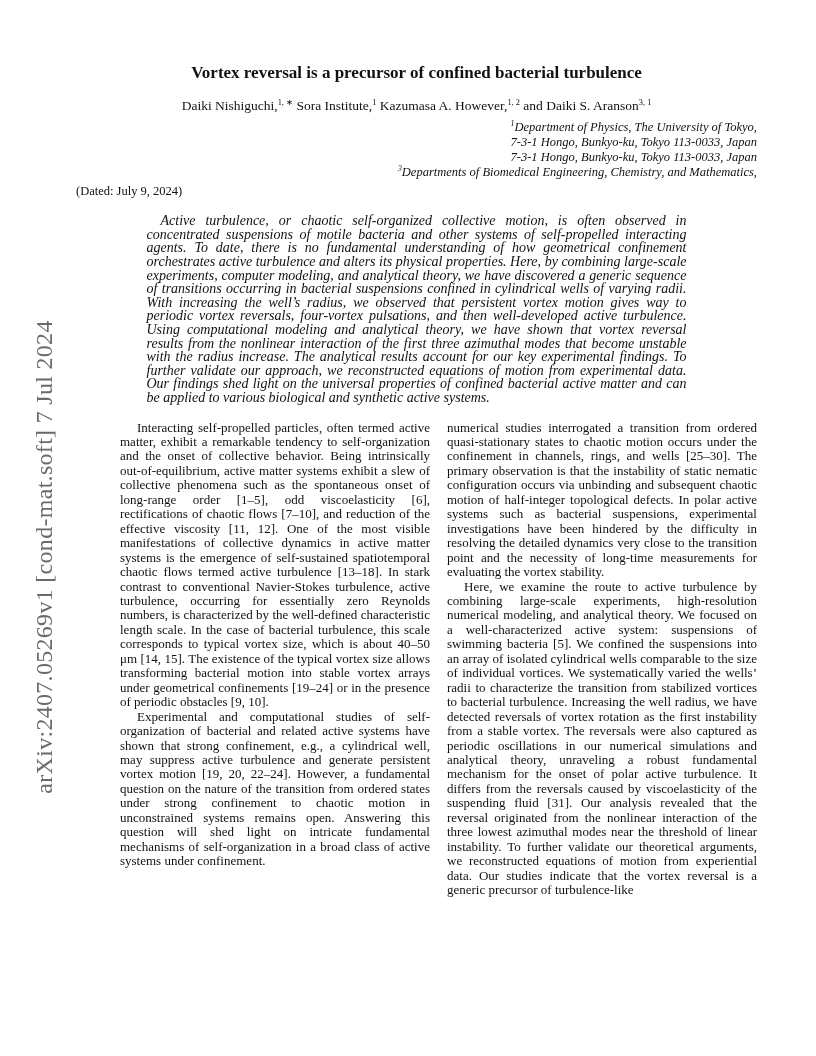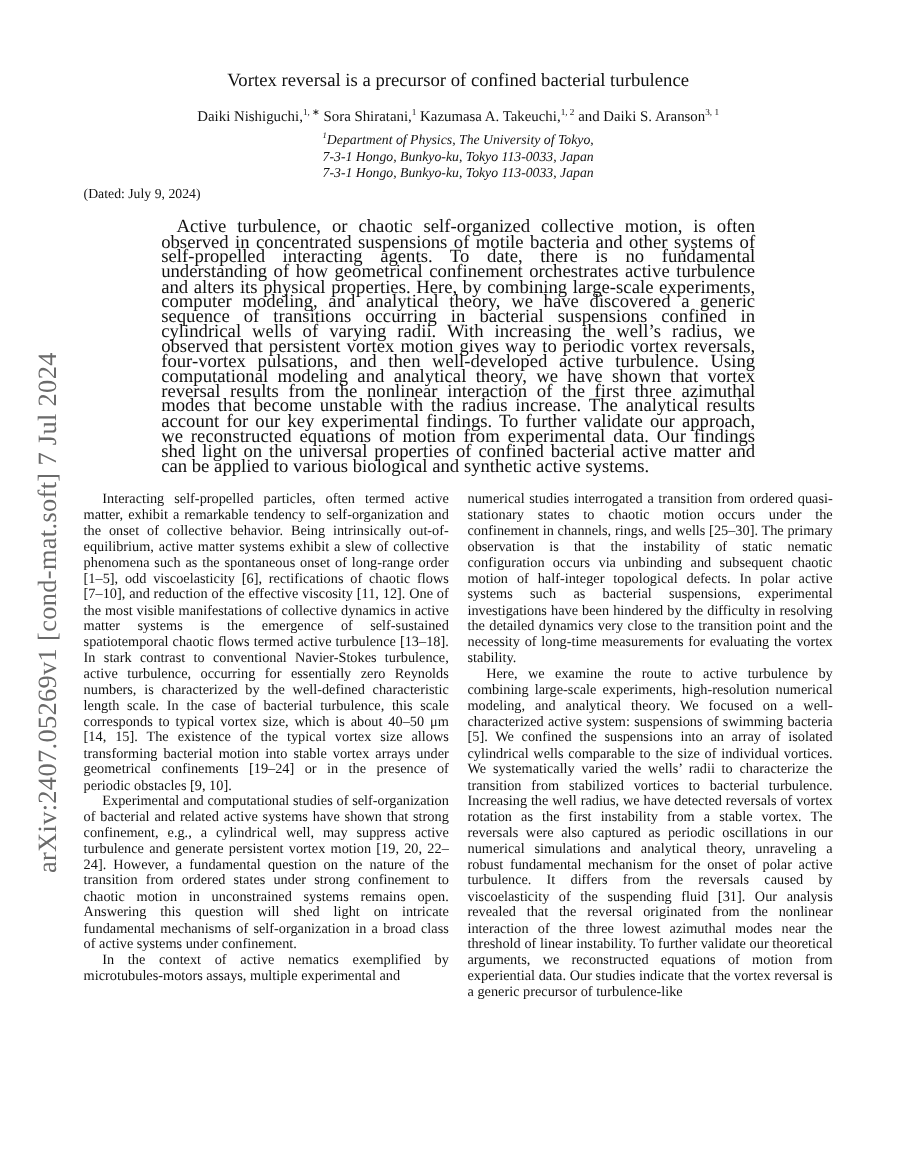--- a/index.html
+++ b/index.html
@@ -26,93 +26,95 @@
   .content {
     position: absolute;
     left: 76px;
     top: 62px;
     width: 681px;
   }
   .title {
     margin: 0;
     text-align: center;
     font-size: 17px;
-    font-weight: normal;
+    font-weight: bold;
     line-height: 1.25;
   }
   .authors {
     margin-top: 15px;
     text-align: center;
     font-size: 13.5px;
   }
   .authors sup, .affiliations sup {
     font-size: 0.62em;
     line-height: 0;
   }
   .affiliations {
     margin-top: 6px;
-    text-align: center;
+    text-align: right;
     font-style: italic;
     font-size: 12.5px;
     line-height: 15px;
   }
   .dated {
     margin-top: 4px;
     text-align: left;
     font-size: 12.5px;
   }
   .abstract {
     width: 540px;
     margin: 15px auto 0 auto;
-    font-size: 17px;
+    font-size: 14px;
     line-height: 13.6px;
     text-align: justify;
     text-indent: 14px;
+    font-style: italic;
   }
   .columns {
     display: flex;
     gap: 17px;
     margin-top: 16px;
+    margin-left: 44px;
   }
   .col {
     width: 332px;
     font-size: 13px;
     line-height: 14.45px;
     text-align: justify;
   }
   .col p { margin: 0; }
   .col p.indent { text-indent: 17px; }
   .col p.noindent { text-indent: 0; }
 </style>
 </head>
 <body>
 
 <div class="page">
   <div class="watermark">arXiv:2407.05269v1  [cond-mat.soft]  7 Jul 2024</div>
 
   <div class="content">
     <h1 class="title">Vortex reversal is a precursor of confined bacterial turbulence</h1>
 
-    <div class="authors"><span>Daiki Nishiguchi,</span><sup>1, ∗</sup> <span>Sora Shiratani,</span><sup>1</sup> <span>Kazumasa A. Takeuchi,</span><sup>1, 2</sup> <span>and Daiki S. Aranson</span><sup>3, 1</sup></div>
+    <div class="authors"><span>Daiki Nishiguchi,</span><sup>1, ∗</sup> <span>Sora Institute,</span><sup>1</sup> <span>Kazumasa A. However,</span><sup>1, 2</sup> <span>and Daiki S. Aranson</span><sup>3, 1</sup></div>
 
     <div class="affiliations">
         <div><sup>1</sup>Department of Physics, The University of Tokyo,</div>
         <div>7-3-1 Hongo, Bunkyo-ku, Tokyo 113-0033, Japan</div>
         <div>7-3-1 Hongo, Bunkyo-ku, Tokyo 113-0033, Japan</div>
+        <div><sup>3</sup>Departments of Biomedical Engineering, Chemistry, and Mathematics,</div>
       </div>
 
     <div class="dated">(Dated: July 9, 2024)</div>
 
     <div class="abstract">Active turbulence, or chaotic self-organized collective motion, is often observed in concentrated suspensions of motile bacteria and other systems of self-propelled interacting agents. To date, there is no fundamental understanding of how geometrical confinement orchestrates active turbulence and alters its physical properties. Here, by combining large-scale experiments, computer modeling, and analytical theory, we have discovered a generic sequence of transitions occurring in bacterial suspensions confined in cylindrical wells of varying radii. With increasing the well’s radius, we observed that persistent vortex motion gives way to periodic vortex reversals, four-vortex pulsations, and then well-developed active turbulence. Using computational modeling and analytical theory, we have shown that vortex reversal results from the nonlinear interaction of the first three azimuthal modes that become unstable with the radius increase. The analytical results account for our key experimental findings. To further validate our approach, we reconstructed equations of motion from experimental data. Our findings shed light on the universal properties of confined bacterial active matter and can be applied to various biological and synthetic active systems.</div>
 
     <div class="columns">
       <div class="col">
           <p class="indent">Interacting self-propelled particles, often termed active matter, exhibit a remarkable tendency to self-organization and the onset of collective behavior. Being intrinsically out-of-equilibrium, active matter systems exhibit a slew of collective phenomena such as the spontaneous onset of long-range order [1–5], odd viscoelasticity [6], rectifications of chaotic flows [7–10], and reduction of the effective viscosity [11, 12]. One of the most visible manifestations of collective dynamics in active matter systems is the emergence of self-sustained spatiotemporal chaotic flows termed active turbulence [13–18]. In stark contrast to conventional Navier-Stokes turbulence, active turbulence, occurring for essentially zero Reynolds numbers, is characterized by the well-defined characteristic length scale. In the case of bacterial turbulence, this scale corresponds to typical vortex size, which is about 40–50 μm [14, 15]. The existence of the typical vortex size allows transforming bacterial motion into stable vortex arrays under geometrical confinements [19–24] or in the presence of periodic obstacles [9, 10].</p>
           <p class="indent">Experimental and computational studies of self-organization of bacterial and related active systems have shown that strong confinement, e.g., a cylindrical well, may suppress active turbulence and generate persistent vortex motion [19, 20, 22–24]. However, a fundamental question on the nature of the transition from ordered states under strong confinement to chaotic motion in unconstrained systems remains open. Answering this question will shed light on intricate fundamental mechanisms of self-organization in a broad class of active systems under confinement.</p>
-          <p class="indent">In the context of active nematics exemplified by microtubules-motors assays, multiple experimental and</p>
         </div>
       <div class="col">
           <p class="noindent">numerical studies interrogated a transition from ordered quasi-stationary states to chaotic motion occurs under the confinement in channels, rings, and wells [25–30]. The primary observation is that the instability of static nematic configuration occurs via unbinding and subsequent chaotic motion of half-integer topological defects. In polar active systems such as bacterial suspensions, experimental investigations have been hindered by the difficulty in resolving the detailed dynamics very close to the transition point and the necessity of long-time measurements for evaluating the vortex stability.</p>
           <p class="indent">Here, we examine the route to active turbulence by combining large-scale experiments, high-resolution numerical modeling, and analytical theory. We focused on a well-characterized active system: suspensions of swimming bacteria [5]. We confined the suspensions into an array of isolated cylindrical wells comparable to the size of individual vortices. We systematically varied the wells’ radii to characterize the transition from stabilized vortices to bacterial turbulence. Increasing the well radius, we have detected reversals of vortex rotation as the first instability from a stable vortex. The reversals were also captured as periodic oscillations in our numerical simulations and analytical theory, unraveling a robust fundamental mechanism for the onset of polar active turbulence. It differs from the reversals caused by viscoelasticity of the suspending fluid [31]. Our analysis revealed that the reversal originated from the nonlinear interaction of the three lowest azimuthal modes near the threshold of linear instability. To further validate our theoretical arguments, we reconstructed equations of motion from experiential data. Our studies indicate that the vortex reversal is a generic precursor of turbulence-like</p>
         </div>
     </div>
   </div>
 </div>
 
 </body></html>

